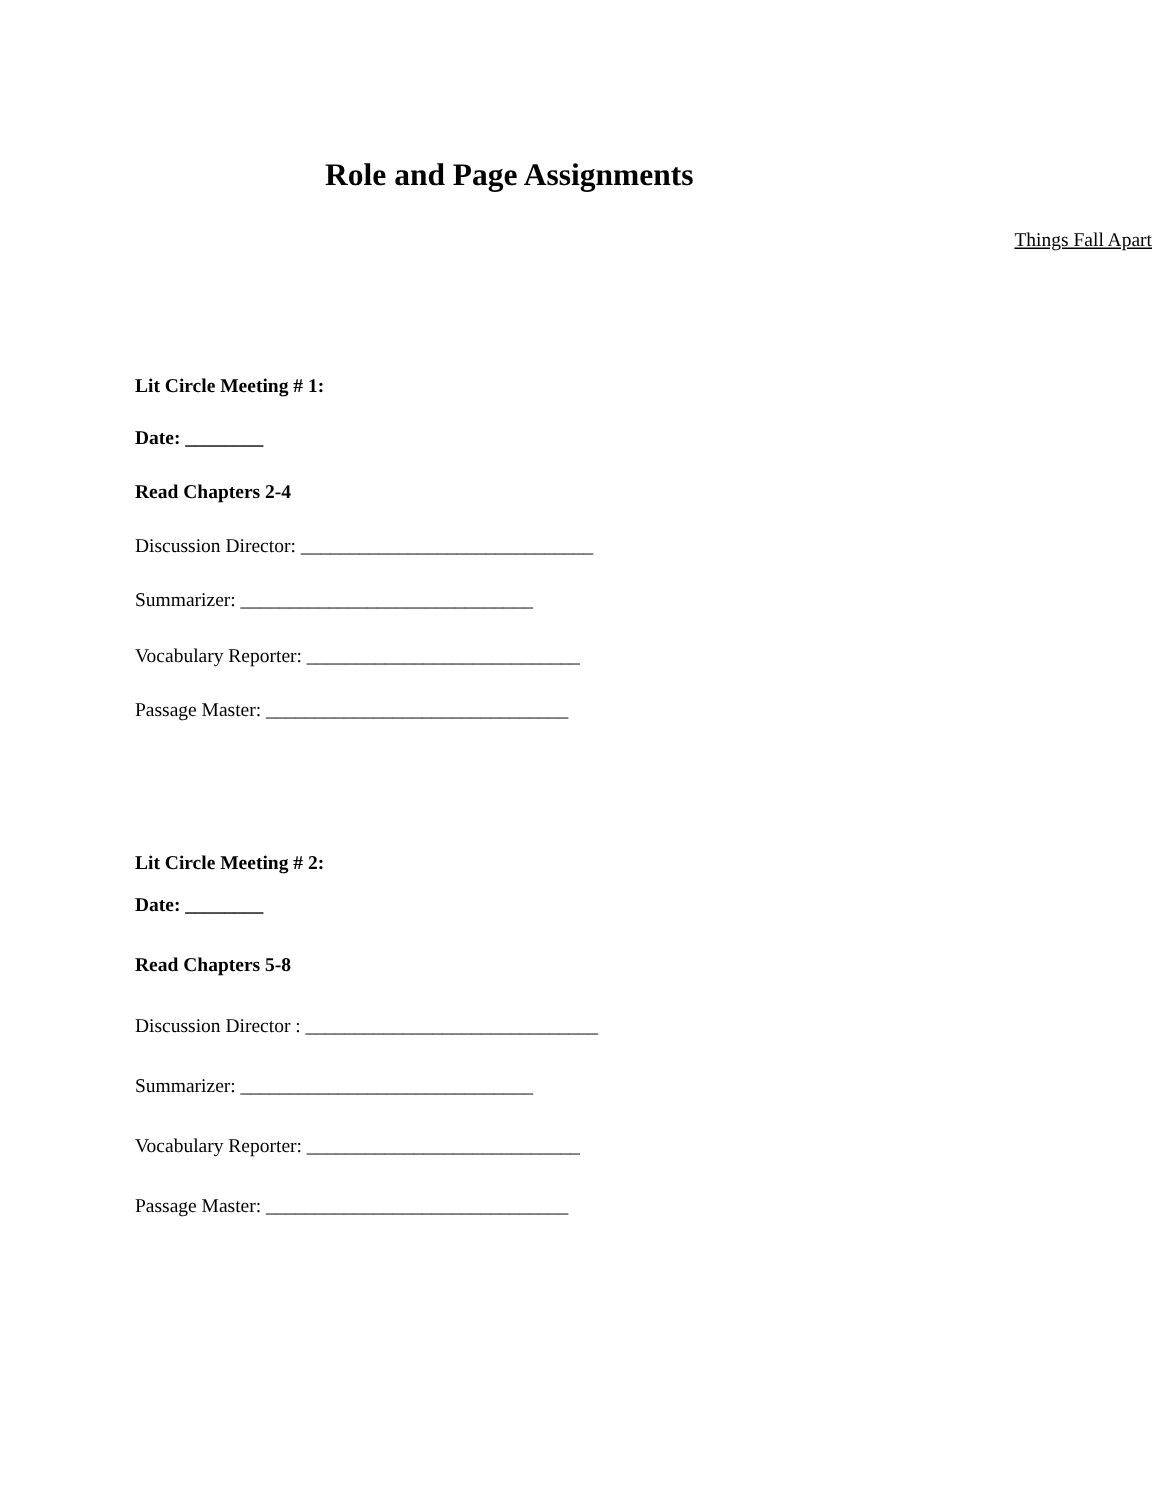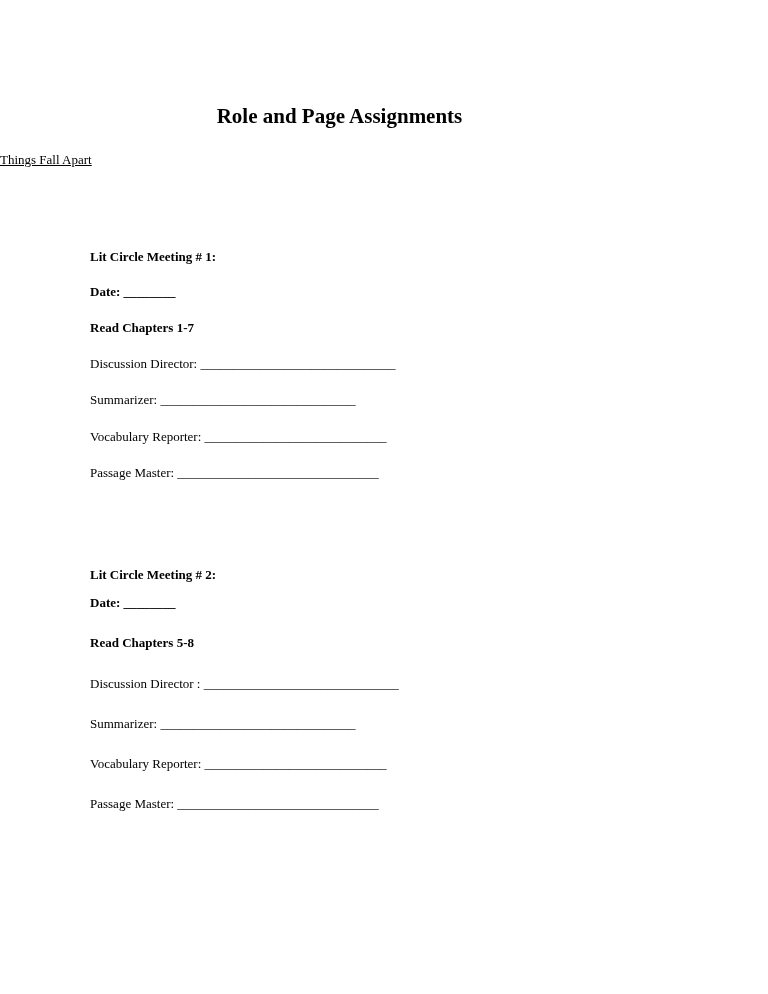--- a/index.html
+++ b/index.html
@@ -5,38 +5,38 @@
   html, body { margin: 0; padding: 0; background: #ffffff; }
   body {
     width: 768px; height: 994px; position: relative; overflow: hidden;
     font-family: "Liberation Serif", "DejaVu Serif", serif; color: #000;
   }
   .title {
     position: absolute; top: 104px; left: 0; width: 679px; text-align: center;
     font-size: 21px; font-weight: bold; margin: 0;
   }
   .subtitle {
-    position: absolute; top: 152px; left: 0; width: 768px; text-align: left;
+    position: absolute; top: 152px; left: 0; width: 768px; text-align: right;
     font-size: 13px; text-decoration: underline;
   }
   .line {
     position: absolute; left: 90px; font-size: 13px; white-space: pre;
   }
   .bold { font-weight: bold; text-align: center; }
 </style>
 </head>
 <body>
 
 <h1 class="title">Role and Page Assignments</h1>
 <div class="subtitle">Things Fall Apart</div>
 
 <div>
   <div class="line bold" style="top:249px">Lit Circle Meeting # 1:</div>
   <div class="line bold" style="top:284px">Date: ________</div>
-  <div class="line bold" style="top:320px">Read Chapters 1-7</div>
+  <div class="line bold" style="top:320px">Read Chapters 2-4</div>
   <div class="line" style="top:356px">Discussion Director: ______________________________</div>
   <div class="line" style="top:392px">Summarizer: ______________________________</div>
   <div class="line" style="top:429px">Vocabulary Reporter: ____________________________</div>
   <div class="line" style="top:465px">Passage Master: _______________________________</div>
 </div>
 
 <div>
   <div class="line bold" style="top:567px">Lit Circle Meeting # 2:</div>
   <div class="line bold" style="top:595px">Date: ________</div>
   <div class="line bold" style="top:635px">Read Chapters 5-8</div>

